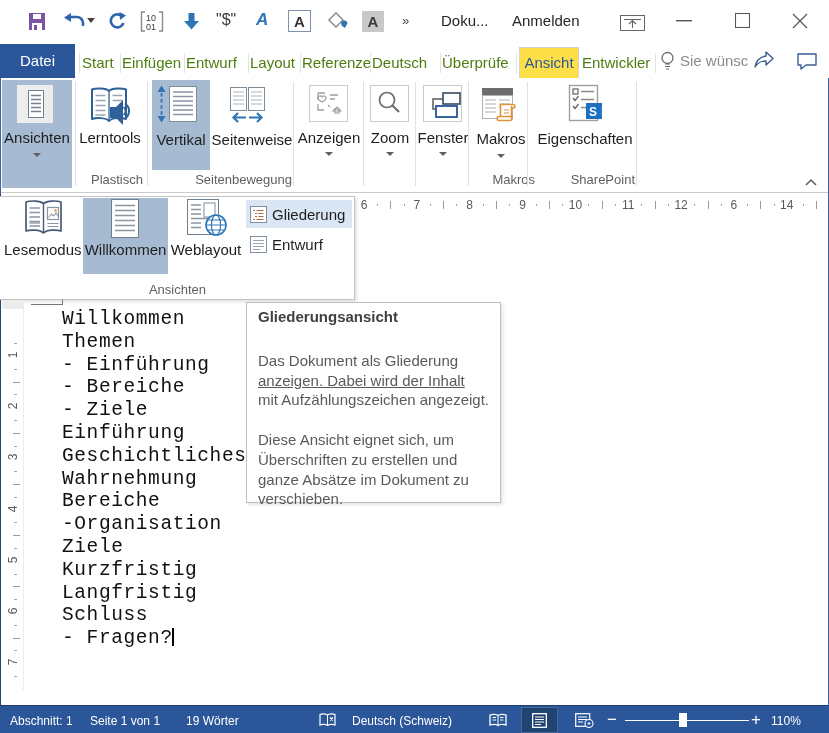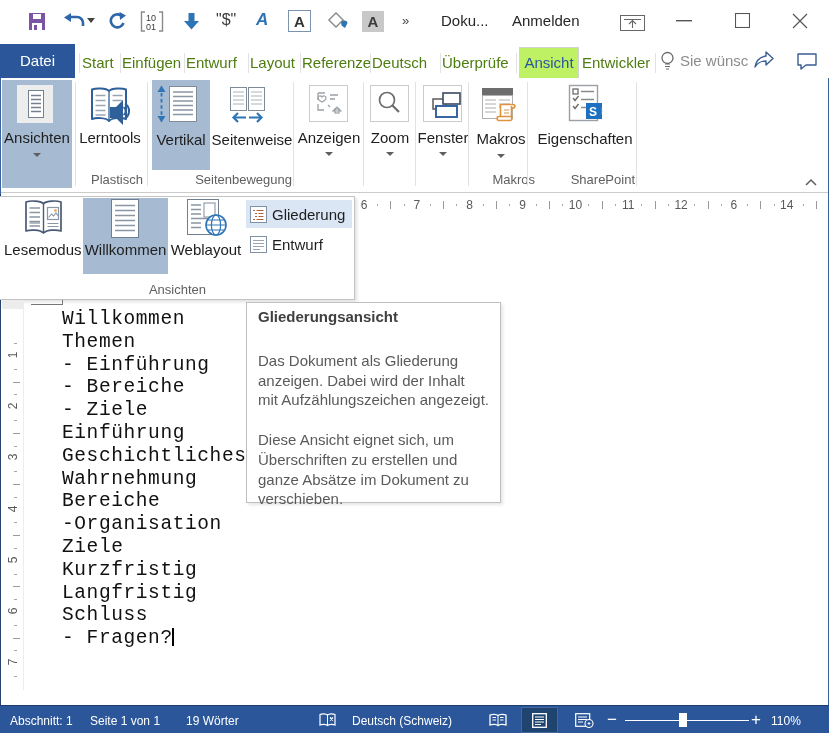--- a/index.html
+++ b/index.html
@@ -9,21 +9,21 @@
 #winl { position:absolute; left:0; top:194px; width:2px; height:511px; background:#26436e; }
 #winl2 { position:absolute; left:2px; top:216px; width:3px; height:489px; background:#f2fafd; }
 
 #titlebar { position:absolute; left:0; top:0; width:829px; height:42px; background:#fff; }
 .tbtxt { position:absolute; top:12px; font-size:15px; color:#262626; }
 
 #tabrow { position:absolute; left:0; top:42px; width:829px; height:36px; background:#fff; }
 .tab { position:absolute; top:6px; height:30px; line-height:30px; font-size:15px; color:#4d7c0f; text-align:left; }
 .tabsep { position:absolute; top:11px; height:20px; width:1px; background:#e2e2e2; }
 #dateitab { position:absolute; left:0; top:2px; width:75px; height:34px; background:#2b579a; color:#fff; font-size:15px; text-align:center; line-height:34px; }
-#ansichttab { position:absolute; left:519px; top:5px; width:60px; height:31px; background:#bef264; border:1px solid #d2d2d2; border-bottom:none; color:#2b579a; font-size:15px; text-align:center; line-height:29px; }
+#ansichttab { position:absolute; left:519px; top:5px; width:60px; height:31px; background:#fde047; border:1px solid #d2d2d2; border-bottom:none; color:#2b579a; font-size:15px; text-align:center; line-height:29px; }
 
 #ribbon { position:absolute; left:1px; top:78px; width:827px; height:115px; background:#fff; border-bottom:1px solid #cbcbcb; }
 .rsep { position:absolute; top:4px; bottom:6px; width:1px; background:#e2e2e2; }
 .rlabel { position:absolute; top:94px; font-size:13px; color:#5f5f5f; text-align:right; white-space:nowrap; }
 .rtext { position:absolute; font-size:15px; color:#1e1e1e; text-align:center; white-space:nowrap; }
 .caret { position:absolute; width:0; height:0; border-left:4px solid transparent; border-right:4px solid transparent; border-top:4px solid #5f5f5f; }
 .iconbox { position:absolute; width:39px; height:37px; border:1px solid #cbcbcb; background:#fff; display:flex; align-items:center; justify-content:center; }
 
 #ruler { position:absolute; left:1px; top:194px; width:827px; height:22px; background:#fff; }
 .rnum { position:absolute; top:4px; font-size:12px; color:#595959; }
@@ -398,21 +398,21 @@
 </div>
 
 <div class="abs" style="left:2px; top:300px; width:21px; height:9px; background:#ececec;"></div>
 <div class="abs" style="left:31px; top:304px; width:32px; height:1px; background:#767676;"></div>
 <div class="abs" style="left:62px; top:300px; width:1px; height:5px; background:#767676;"></div>
 <div class="abs" style="left:23px; top:300px; width:1px; height:390px; background:#ececec;"></div>
 
 <div id="tooltip">
   <h3>Gliederungsansicht</h3>
   <div class="ttl" style="top:33px;">Das Dokument als Gliederung</div>
-  <div class="ttl" style="top:53px;">anzeigen. Dabei wird der Inhalt</div>
+  <div class="ttl" style="top:53px;text-decoration:underline;">anzeigen. Dabei wird der Inhalt</div>
   <div class="ttl" style="top:72px;">mit Aufzählungszeichen angezeigt.</div>
   <div class="ttl" style="top:132px;">Überschriften zu erstellen und</div>
   <div class="ttl" style="top:112px;">Diese Ansicht eignet sich, um</div>
   <div class="ttl" style="top:151.5px;">ganze Absätze im Dokument zu</div>
   <div class="ttl" style="top:171px;">verschieben.</div>
 </div>
 
 <div id="statusbar">
   <div class="stxt" style="left:10px;">Abschnitt: 1</div>
   <div class="stxt" style="left:90px;">Seite 1 von 1</div>

